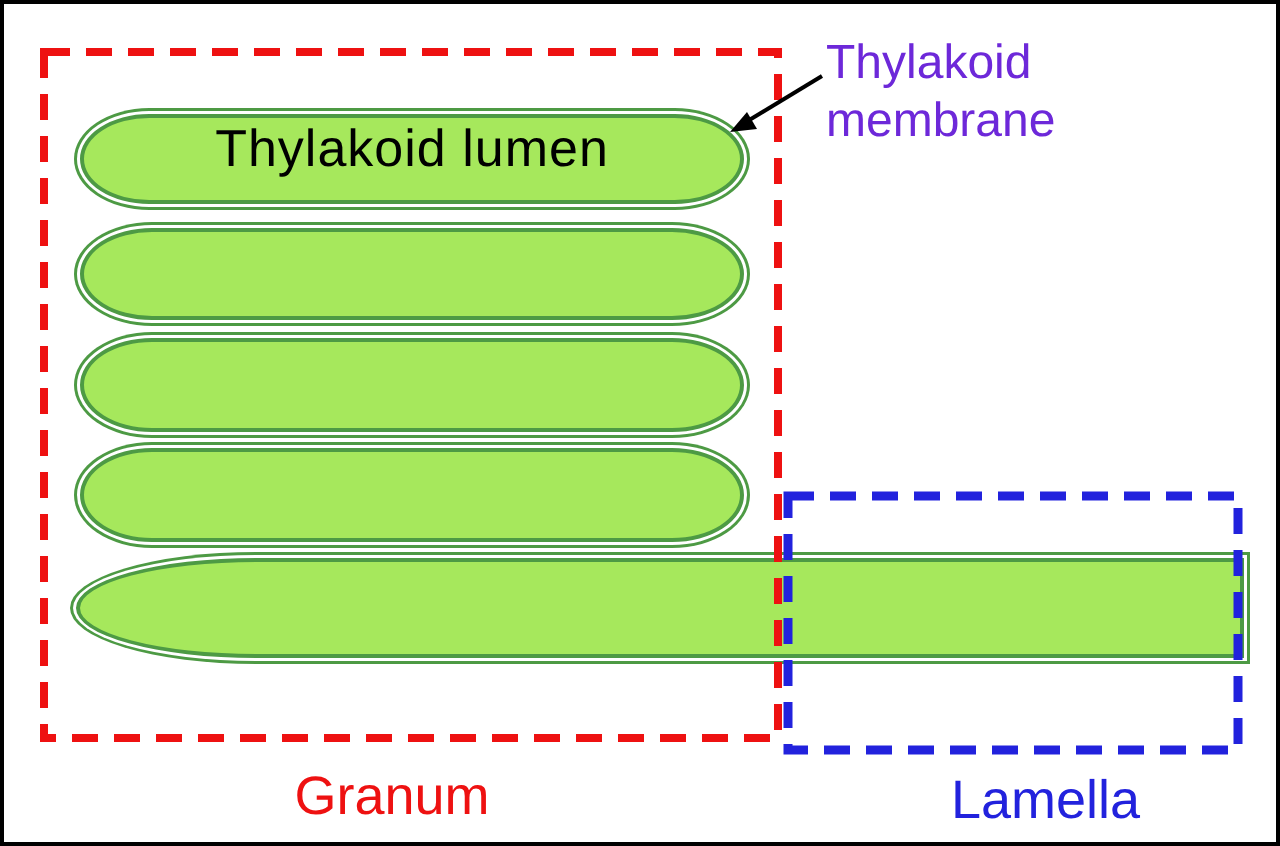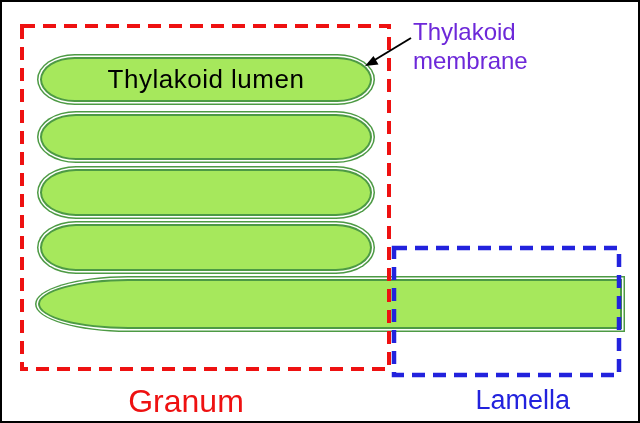--- a/index.html
+++ b/index.html
@@ -8,40 +8,40 @@
     background:#fff; border:2px solid #000; box-sizing:border-box;
     font-family:"Liberation Sans", sans-serif; overflow:hidden;
   }
   .pill {
     position:absolute; left:38px; width:332px;
     background:var(--fill); border:2px solid var(--mem);
     box-shadow: 0 0 0 1.5px #fff, 0 0 0 3px var(--mem);
     box-sizing:border-box;
   }
   .p1 { top:55px;  height:45px; border-radius:40px/26px;
-        display:flex; align-items:center; justify-content:center; }
+        display:flex; align-items:flex-start; justify-content:center; }
   .p2 { top:112px; height:46px; border-radius:36px/23px; }
   .p3 { top:167px; height:47px; border-radius:36px/23.5px; }
   .p4 { top:222px; height:47px; border-radius:36px/23.5px; }
   .lamella-band {
     position:absolute; left:36px; top:277px; width:584px; height:50px;
     background:var(--fill); border:2px solid var(--mem);
     box-shadow: 0 0 0 1.5px #fff, 0 0 0 3px var(--mem);
     border-radius:90px 0 0 90px / 25px 0 0 25px;
     box-sizing:border-box;
   }
   .overlay { position:absolute; left:0; top:0; width:640px; height:423px; pointer-events:none; }
   .lumen-lbl { font-size:26px; color:#000; letter-spacing:0.5px; }
   .membrane-lbl {
     position:absolute; left:411px; top:15px;
     font-size:24px; line-height:29px; color:#6d28d9; white-space:pre-line;
   }
   .granum-lbl {
-    position:absolute; left:119px; top:381px; width:130px; text-align:center;
-    font-size:32px; color:var(--red);
+    position:absolute; left:129px; top:381px; width:130px; text-align:center;
+    font-size:27px; color:var(--red);
   }
   .lamella-lbl {
     position:absolute; left:438px; top:383px; width:130px; text-align:right;
     font-size:27px; color:var(--blue);
   }
 </style>
 </head>
 <body>
 
 <div class="canvas">

